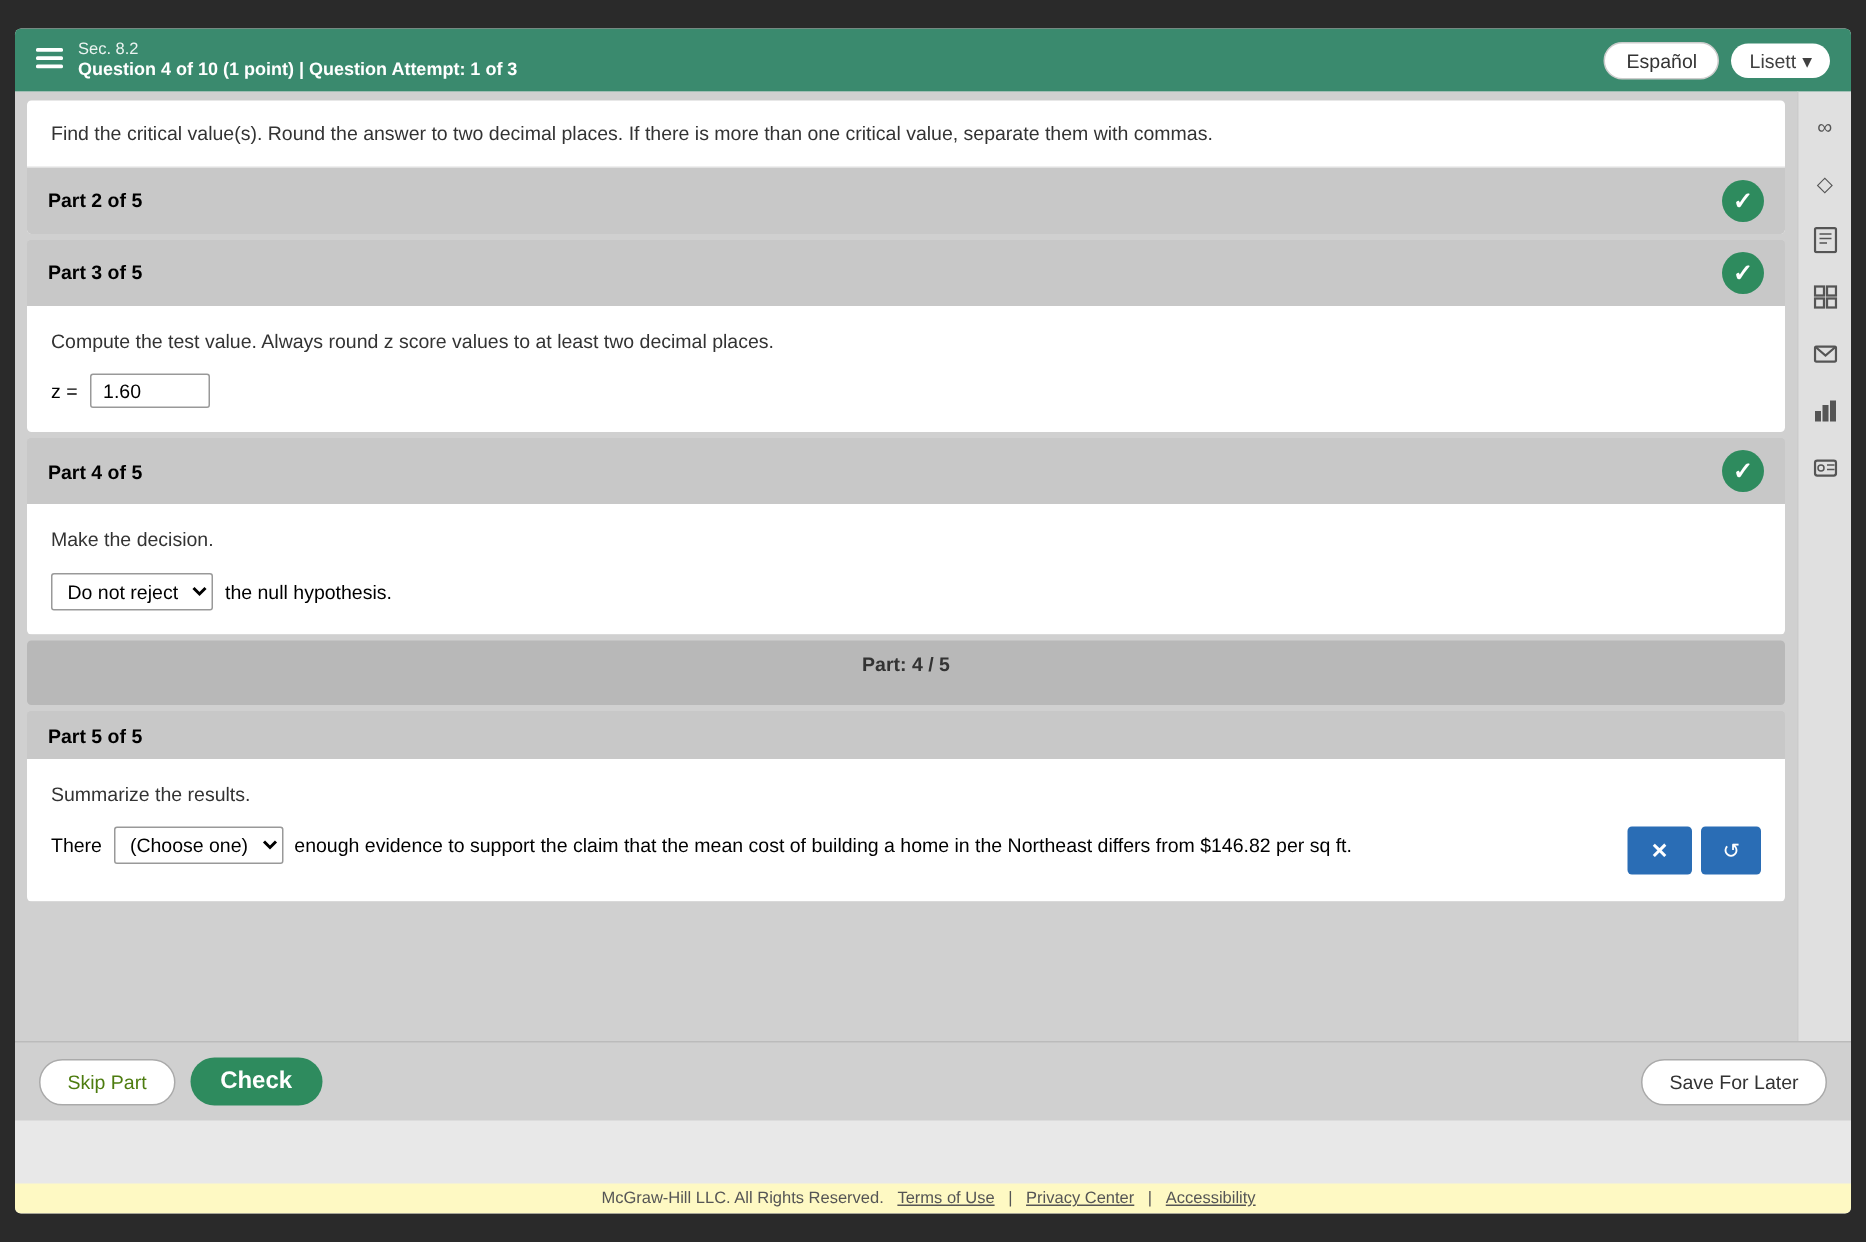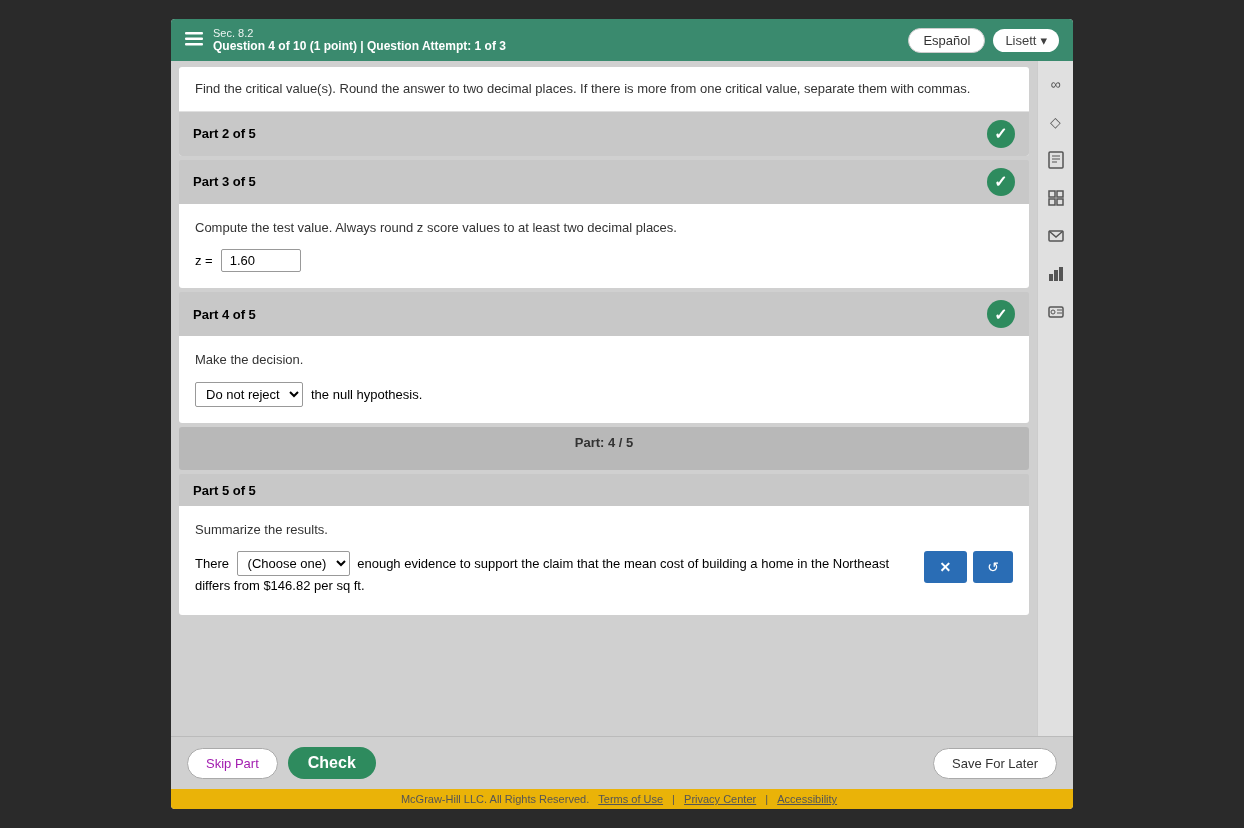--- a/index.html
+++ b/index.html
@@ -8,21 +8,21 @@
       font-family: Arial, sans-serif;
       font-size: 14px;
       display: flex;
       justify-content: center;
       align-items: center;
       width: 1244px;
       height: 828px;
       overflow: hidden;
     }
     .outer-container {
-      width: 902px;
+      width: 1224px;
       height: 790px;
       background: #e8e8e8;
       border-radius: 4px;
       display: flex;
       flex-direction: column;
       position: relative;
       overflow: hidden;
     }
     
     .header {
@@ -209,21 +209,21 @@
       gap: 10px;
       align-items: center;
     }
     .footer-right {
       display: flex;
       gap: 10px;
       align-items: center;
     }
     .btn-skip {
       background: white;
-      color: #a21caf;
+      color: #4d7c0f;
       border: 1px solid #aaa;
       border-radius: 20px;
       padding: 7px 18px;
       font-size: 13px;
       cursor: pointer;
     }
     .btn-check {
       background: #2e8b5e;
       color: white;
       border: none;
@@ -245,26 +245,27 @@
     .btn-submit {
       background: white;
       color: #333;
       border: 1px solid #aaa;
       border-radius: 20px;
       padding: 7px 20px;
       font-size: 13px;
       cursor: pointer;
     }
     .copyright-bar {
-      background: #eab308;
+      background: #fef9c3;
       padding: 4px 16px;
       font-size: 11px;
       color: #555;
       text-align: center;
       flex-shrink: 0;
+      margin-top: 42px;
     }
     .copyright-bar a {
       color: #555;
       margin: 0 6px;
       text-decoration: underline;
     }
   </style>
 </head>
 <body>
 
@@ -290,21 +291,21 @@
       </div>
     </div>
   </div>
 
   <div class="main-content">
     <div class="content-area">
 
       <div style="margin: 6px 8px 2px 8px; background: white; border-radius: 3px; overflow: hidden;">
 
         <div style="padding: 12px 16px; font-size:13px; color:#333; line-height:1.5; border-bottom:1px solid #e0e0e0;">
-          <span>Find the critical value(s). Round the answer to two decimal places. If there is more from one critical value, separate them with commas.</span>
+          <span>Find the critical value(s). Round the answer to two decimal places. If there is more than one critical value, separate them with commas.</span>
         </div>
 
 
         <div style="background:#c8c8c8; padding:8px 14px; display:flex; align-items:center; justify-content:space-between;">
           <span style="font-size:13px; font-weight:bold;">Part 2 of 5</span>
           <div class="check-circle">✓</div>
         </div>
       </div>
 
       <div style="margin: 4px 8px; background: #c8c8c8; border-radius: 3px; overflow: hidden;">

